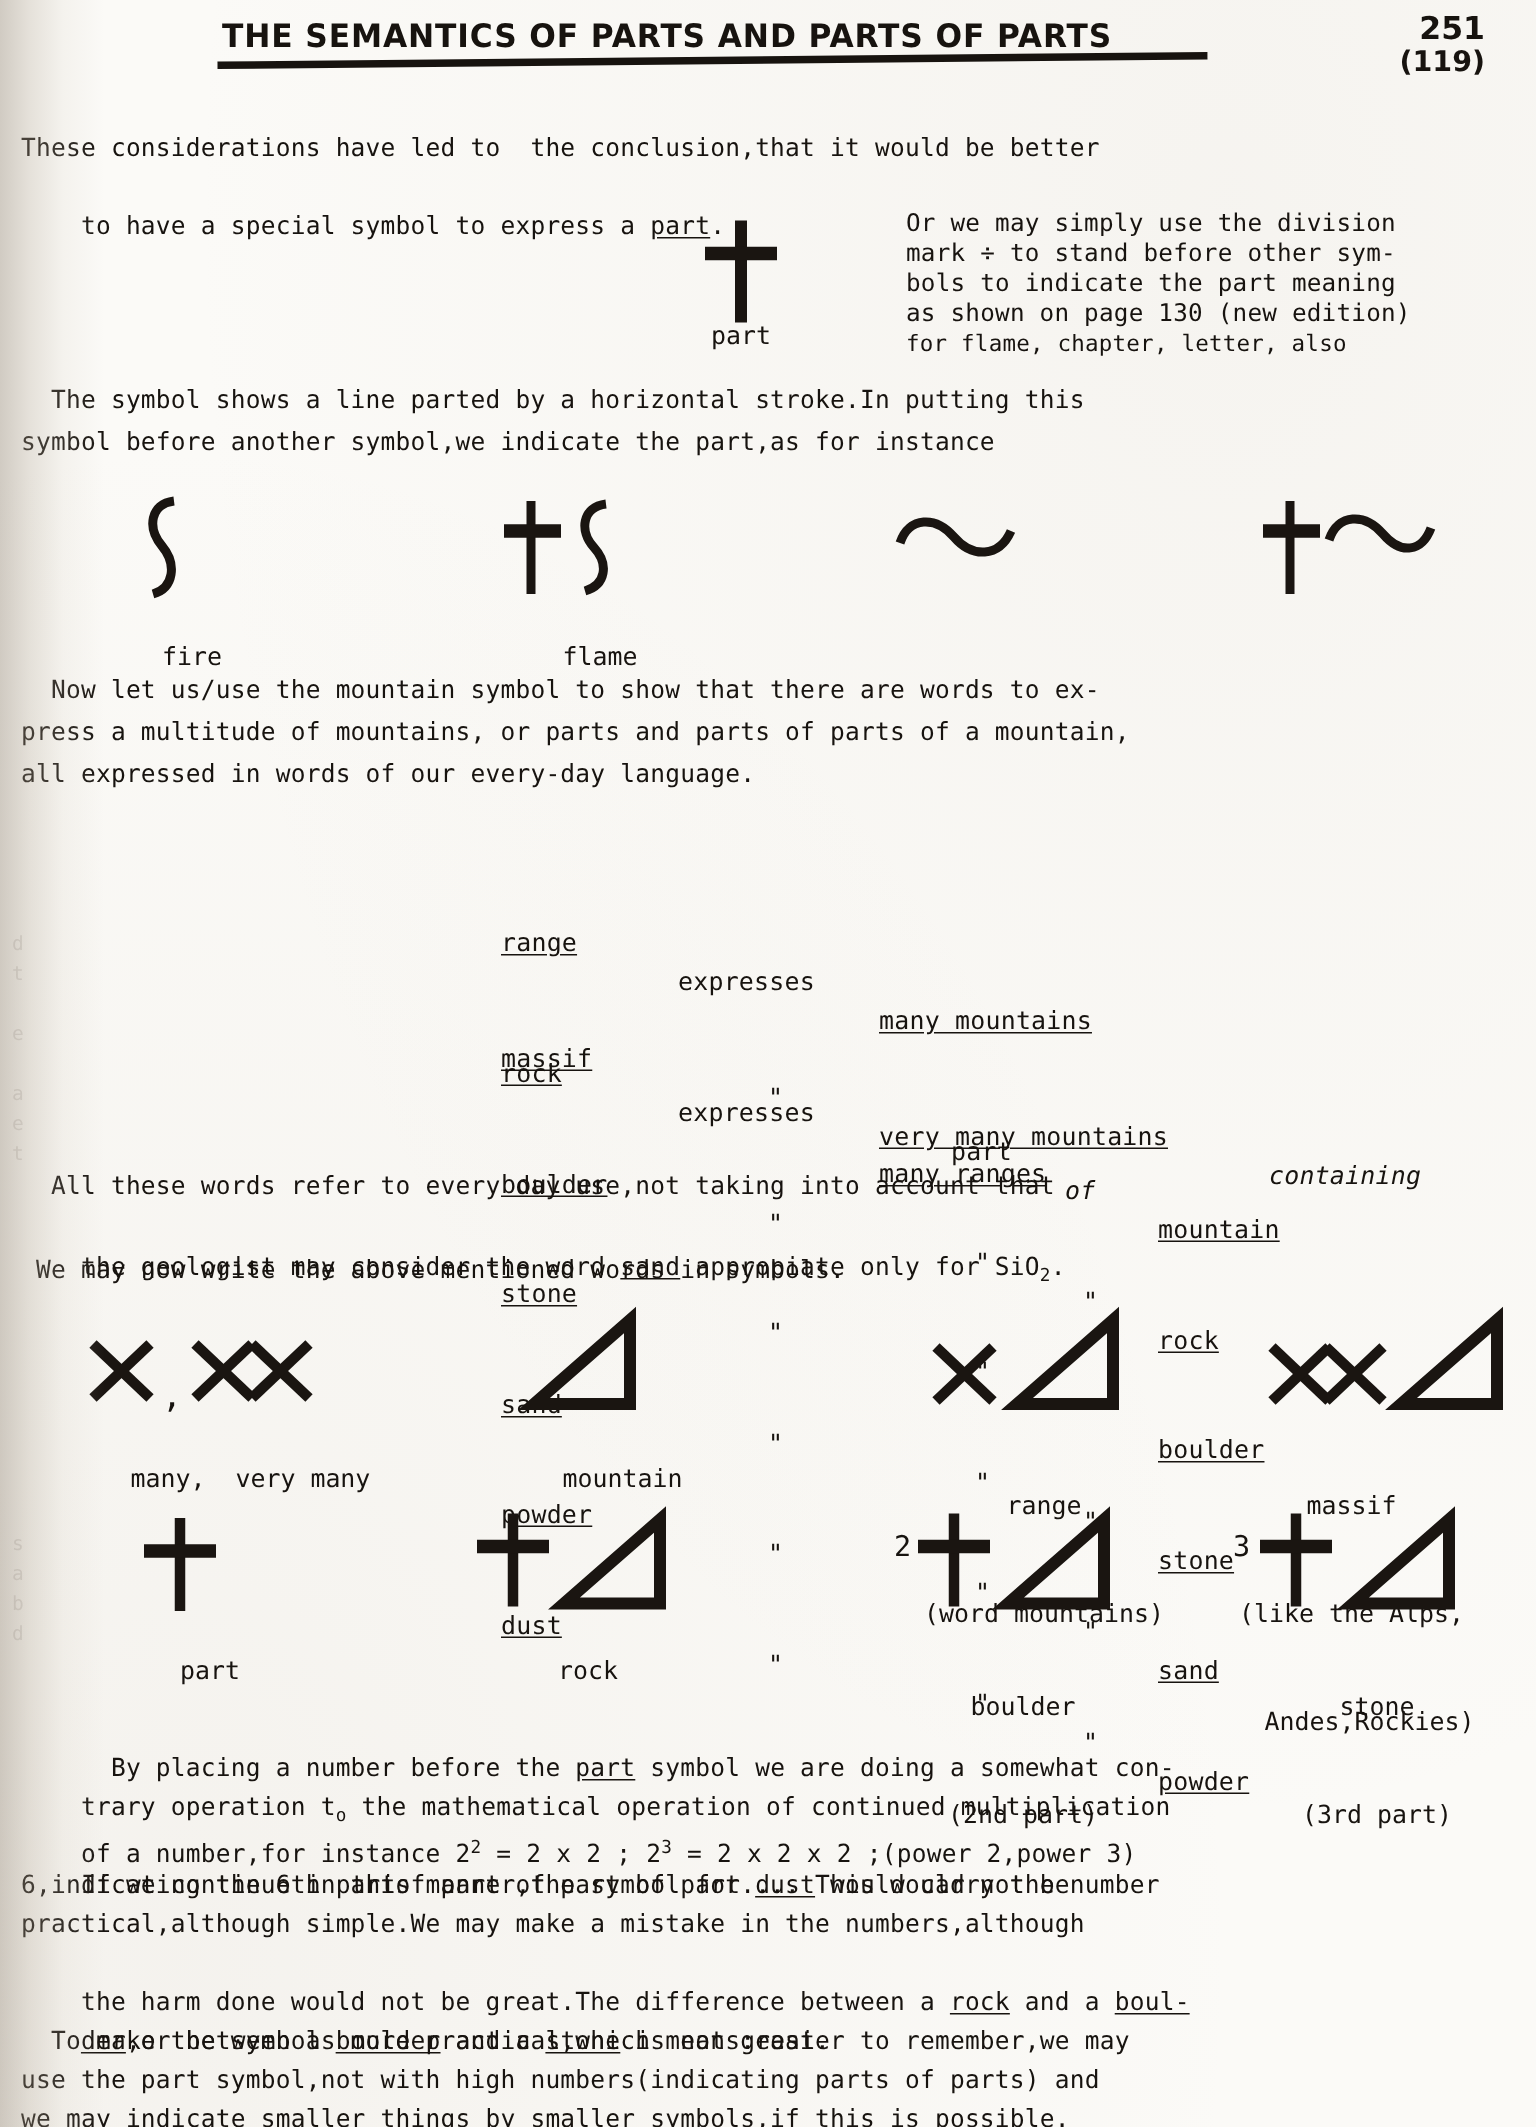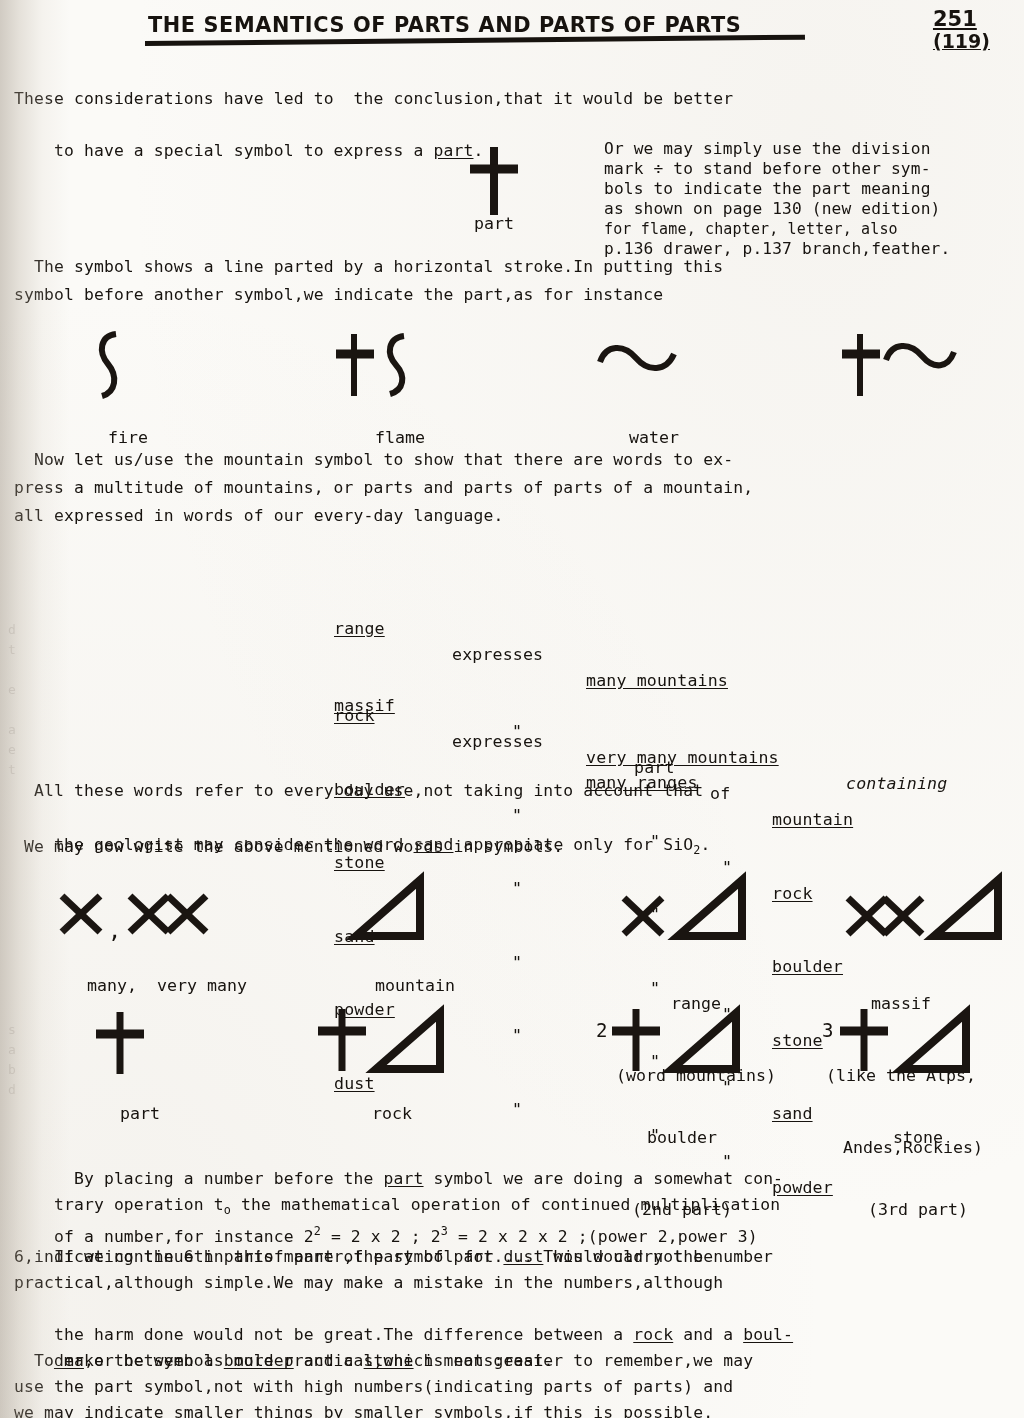--- a/index.html
+++ b/index.html
@@ -79,26 +79,25 @@
     width: 660px;
     height: 5px;
     background: #17130f;
     transform: rotate(-0.55deg);
     transform-origin: left center;
   }
   .page-num {
     position: absolute;
     right: 34px;
     top: 0px;
-    text-align: left;
+    text-align: right;
     font-family: "DejaVu Sans", sans-serif;
     font-weight: bold;
     font-size: 21px;
     line-height: 22px;
-    text-decoration: underline;
   }
   .page-num .sub {
     font-size: 19px;
     font-weight: bold;
   }
 
   
   .tx {
     position: absolute;
     font-family: "DejaVu Sans Mono", monospace;
@@ -162,21 +161,20 @@
       <line class="stroke" x1="8" y1="24" x2="56" y2="24" stroke-width="9"></line>
     </svg>
   </div>
   <div class="fig-label" style="left:444px; top:212px; width:100px;">part</div>
 
   <div class="tx" style="left:604px; top:136px; font-size:16.2px;">Or we may simply use the division</div>
   <div class="tx" style="left:604px; top:176px; font-size:16.2px;">bols to indicate the part meaning</div>
   <div class="tx" style="left:604px; top:156px; font-size:16.2px;">mark ÷ to stand before other sym-</div>
   <div class="tx" style="left:604px; top:196px; font-size:16.2px;">as shown on page 130 (new edition)</div>
   <div class="tx" style="left:604px; top:216px; font-size:15px;">for flame, chapter, letter, also</div>
-  <div class="tx" style="left:604px; top:236px; font-size:16.2px;">p.136 drawer, p.137 branch,feather.</div>
 
   <div class="tx narrow" style="left:14px; top:254px;">  The symbol shows a line parted by a horizontal stroke.In putting this</div>
   <div class="tx narrow" style="left:14px; top:282px;">symbol before another symbol,we indicate the part,as for instance</div>
 
   <div class="fig" style="left:88px; top:330px;">
     <svg width="44" height="72" viewBox="0 0 44 72">
       <path class="stroke" d="M28 4 C12 6, 10 22, 20 34 C30 46, 28 62, 14 66" stroke-width="6" stroke-linecap="round"></path>
     </svg>
   </div>
   <div class="fig-label" style="left:58px; top:402px; width:100px;">
@@ -192,23 +190,20 @@
   </div>
   <div class="fig-label" style="left:330px; top:402px; width:100px;">
     <span>flame</span>
   </div>
 
   <div class="fig" style="left:594px; top:340px;">
     <svg width="90" height="46" viewBox="0 0 90 46">
       <path class="stroke" d="M6 22 C12 4, 30 4, 42 18 C54 32, 72 32, 80 14" stroke-width="6" stroke-linecap="round"></path>
     </svg>
   </div>
-  <div class="fig-label" style="left:584px; top:402px; width:100px;">
-    <span>water</span>
-  </div>
 
   <div class="fig" style="left:838px; top:330px;">
     <svg width="122" height="72" viewBox="0 0 122 72">
       <line class="stroke" x1="22" y1="4" x2="22" y2="66" stroke-width="6"></line>
       <line class="stroke" x1="4" y1="24" x2="42" y2="24" stroke-width="9"></line>
       <path class="stroke" d="M48 30 C54 12, 72 12, 84 26 C96 40, 110 38, 116 22" stroke-width="6" stroke-linecap="round"></path>
     </svg>
   </div>
 
   <div class="tx narrow" style="left:14px; top:447px;">  Now let us/use the mountain symbol to show that there are words to ex-</div>
@@ -230,21 +225,21 @@
     <div style="position:relative; height:25px;">
       <span class="u" style="position:absolute; left:252px;">many ranges</span>
     </div>
   </div>
 
   <div class="tx" style="left:334px; top:625px;">
     <div style="position:relative; height:21.5px;">
       <span class="u" style="position:absolute; left:0px;">rock</span>
       <span style="position:absolute; left:118px;">expresses</span>
       <span style="position:absolute; left:300px;">part</span>
-      <span style="position:absolute; left:376px;">of</span>
+      <span style="position:absolute; left:376px;font-style:italic;">of</span>
       <span class="u" style="position:absolute; left:438px;">mountain</span>
     </div>
     <div style="position:relative; height:21.5px;">
       <span class="u" style="position:absolute; left:0px;">boulder</span>
       <span style="position:absolute; left:178px;">"</span>
       <span style="position:absolute; left:316px;">"</span>
       <span style="position:absolute; left:388px;">"</span>
       <span class="u" style="position:absolute; left:438px;">rock</span>
     </div>
     <div style="position:relative; height:21.5px;">

